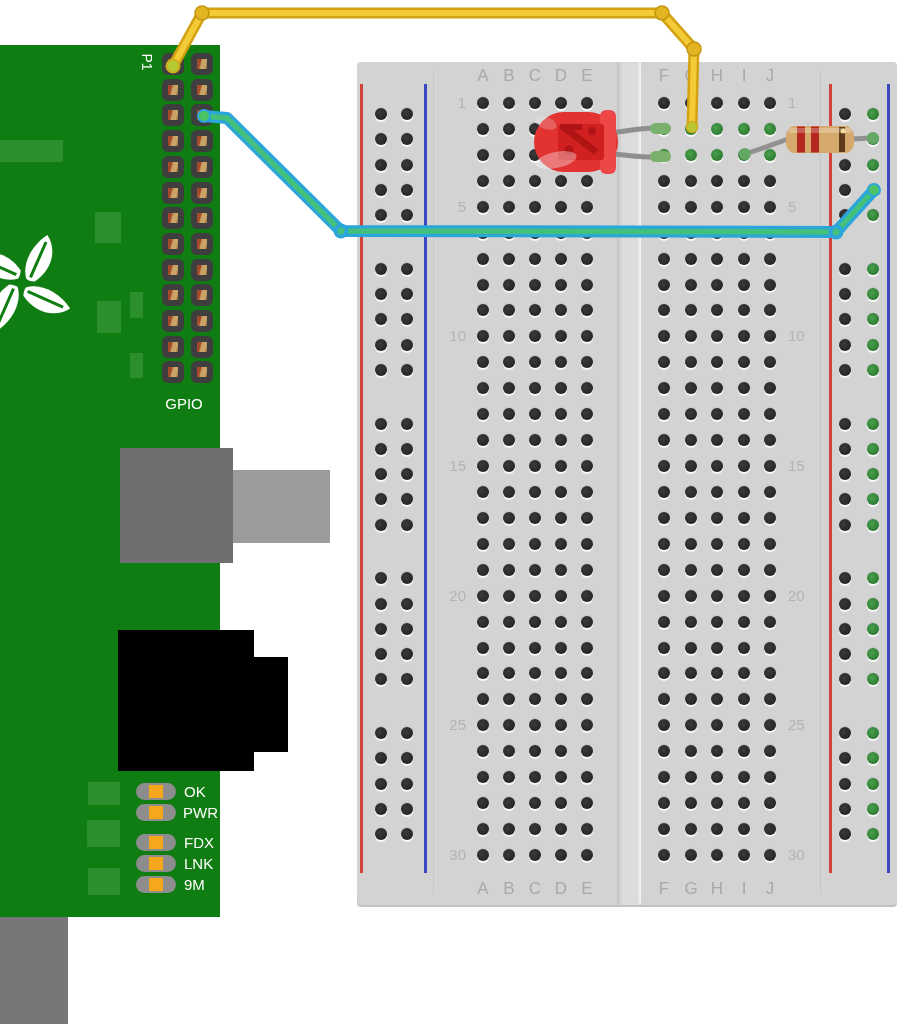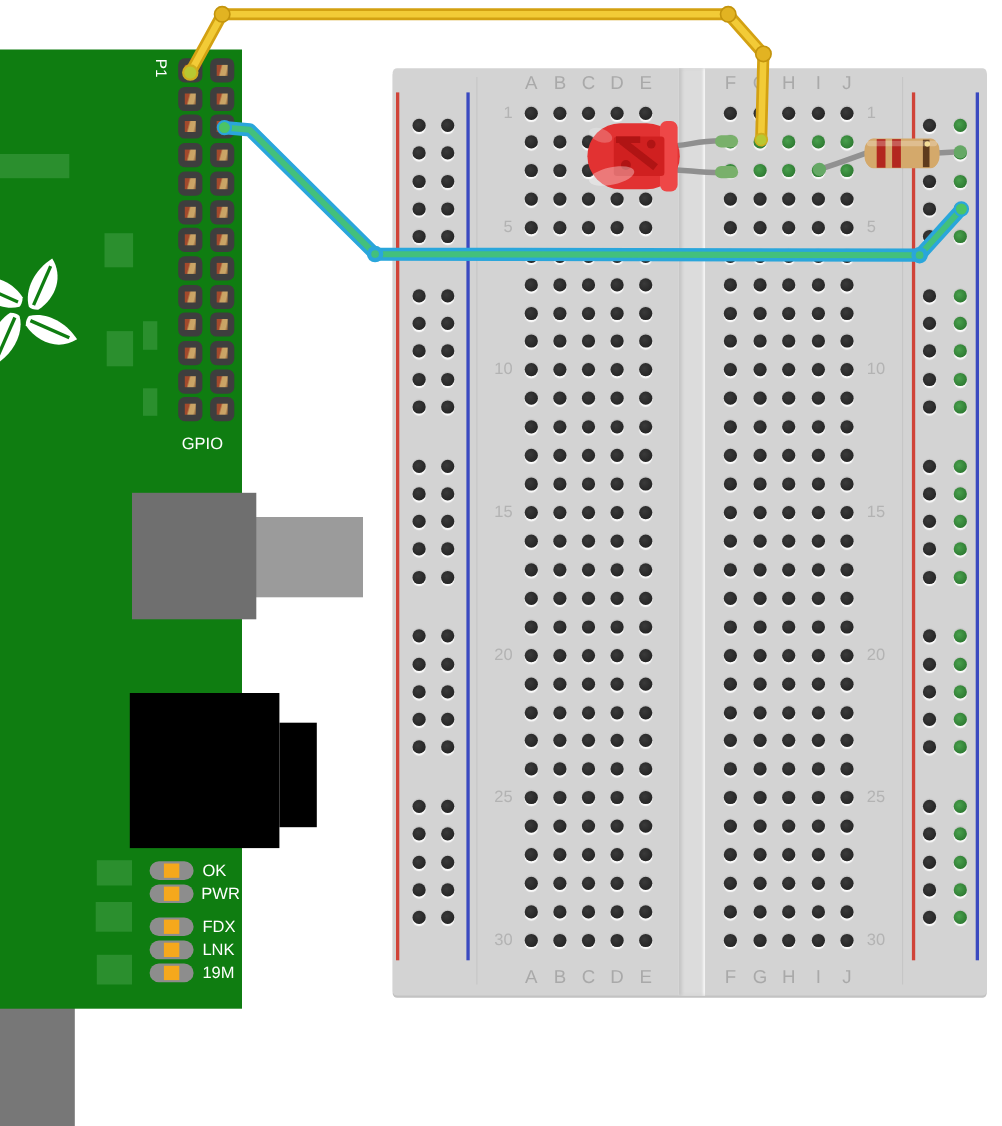--- a/index.html
+++ b/index.html
@@ -92,21 +92,21 @@
       <div class="chip"></div>
     </div>
   <div class="sled-label" style="left:184px;top:834px">FDX</div>
   <div class="sled" style="left:136px;top:855px">
       <div class="chip"></div>
     </div>
   <div class="sled-label" style="left:184px;top:855px">LNK</div>
   <div class="sled" style="left:136px;top:876px">
       <div class="chip"></div>
     </div>
-  <div class="sled-label" style="left:184px;top:876px">19M</div>
+  <div class="sled-label" style="left:184px;top:876px">9M</div>
 
   <div id="bb-base"></div>
   <div id="bb-channel"></div>
   <div class="rail-line" id="rail-red-left" style="left: 360px; background: rgb(208, 67, 56);"></div>
   <div class="rail-line" id="rail-blue-left" style="left: 424px; background: rgb(58, 73, 192);"></div>
   <div class="rail-line" id="rail-red-right" style="left: 829px; background: rgb(208, 67, 56);"></div>
   <div class="rail-line" id="rail-blue-right" style="left: 887px; background: rgb(58, 73, 192);"></div>
   <div class="sep-line" style="left:433px"></div>
   <div class="sep-line" style="left:820px"></div>
 

